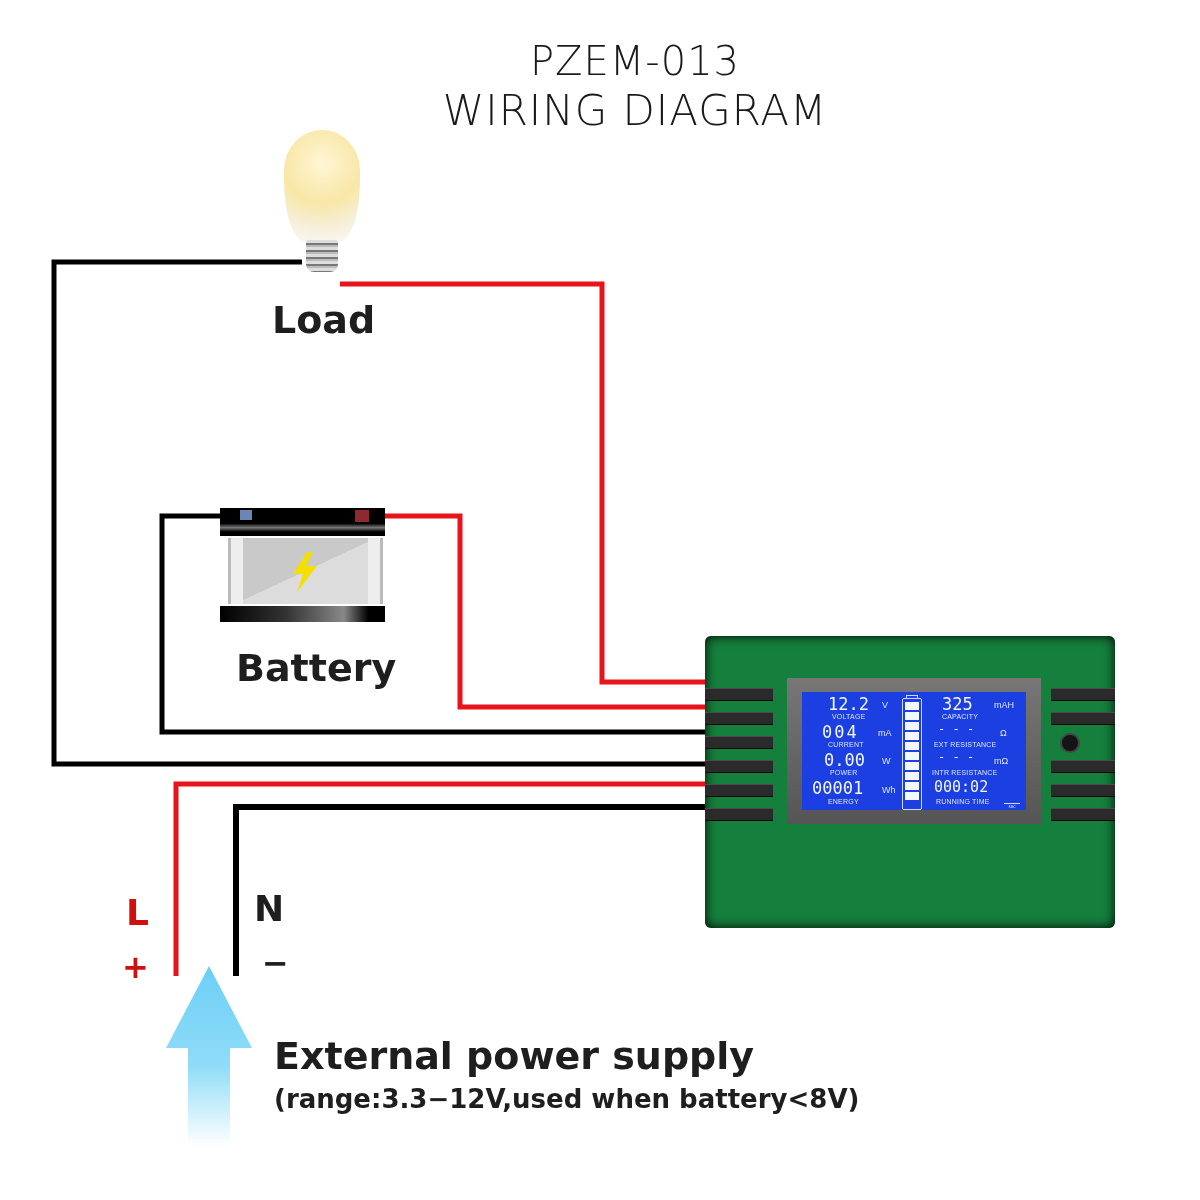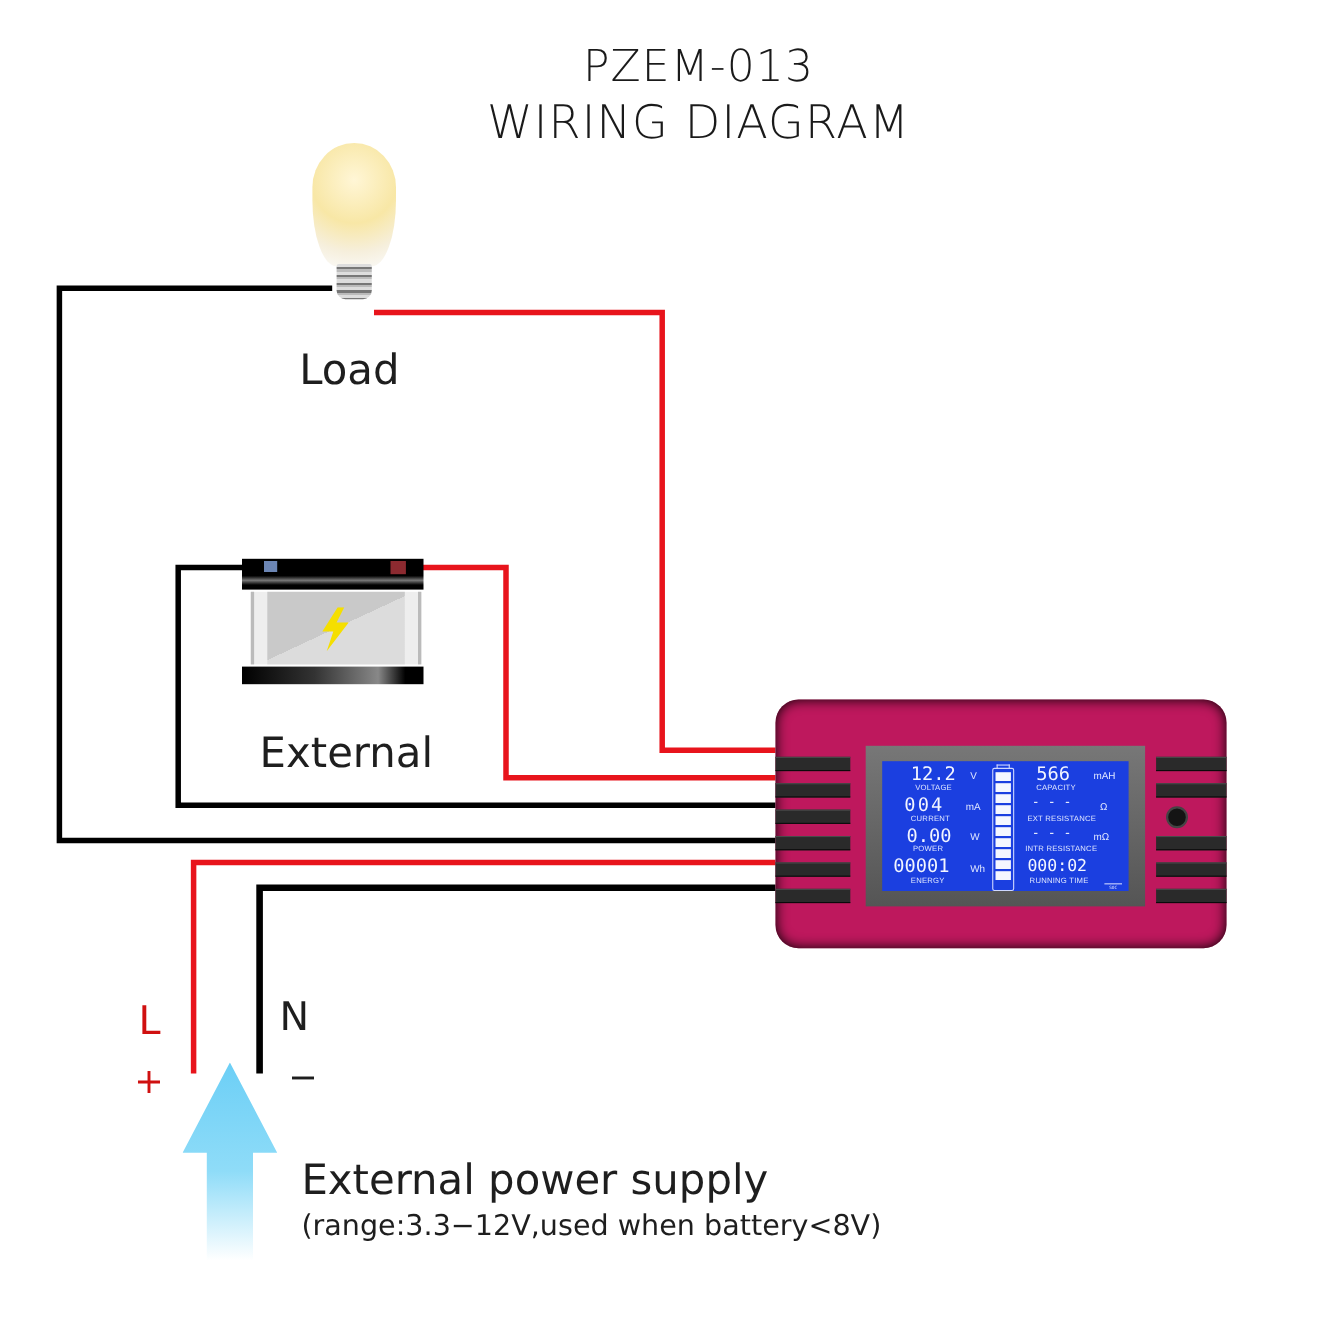--- a/index.html
+++ b/index.html
@@ -1,32 +1,32 @@
 <!DOCTYPE html>
 <html><head>
 <meta charset="utf-8">
 <style>
   html, body { margin:0; padding:0; background:#ffffff; }
   body { width:1200px; height:1200px; position:relative; overflow:hidden; font-family:"DejaVu Sans", sans-serif; }
   .title { position:absolute; left:0; width:1270px; text-align:center; color:#1a1a1a; font-family:"DejaVu Sans", sans-serif; font-weight:200; letter-spacing:1px; }
   #t1 { top:38px; font-size:40px; }
   #t2 { top:86px; font-size:42px; }
-  .label { position:absolute; color:#1e1e1e; font-family:"DejaVu Sans", sans-serif; font-weight:400;margin-top:16px; }
+  .label { position:absolute; color:#1e1e1e; font-family:"DejaVu Sans", sans-serif; font-weight:700; }
   #load-label { left:272px; top:298px; font-size:38px; }
   #battery-label { left:236px; top:646px; font-size:38px; }
   #l-label { left:126px; top:892px; font-size:36px; color:#d01010; }
   #plus-label { left:122px; top:948px; font-size:32px; color:#d01010; }
   #n-label { left:254px; top:888px; font-size:36px; }
   #minus-label { left:262px; top:944px; font-size:32px; }
   #ext1 { left:274px; top:1034px; font-size:38px; }
   #ext2 { left:274px; top:1084px; font-size:26px; }
   svg.wires { position:absolute; left:0; top:0; }
 
   
-  #meter { position:absolute; left:705px; top:636px; width:410px; height:226px; background:#be185d; border-radius:21px; box-shadow: inset 0 0 12px #000; }
+  #meter { position:absolute; left:705px; top:636px; width:410px; height:292px; background:#15803d; border-radius:6px; box-shadow: inset 0 0 12px #000; }
   .vent { position:absolute; height:11px; background:#2a2a2a; border-top:1px solid #4a4a4a; border-bottom:1px solid #0a0a0a; }
   #bezel-inner { position:absolute; left:82px; top:42px; width:254px; height:146px; background:linear-gradient(180deg,#777 0%,#555 100%); }
   #lcd { position:absolute; left:97px; top:56px; width:224px; height:118px; background:#1b3fe0; color:#e8eeff; font-family:"DejaVu Sans Mono", monospace; }
   .lcd-val { position:absolute; font-family:"DejaVu Sans Mono", monospace; color:#f2f5ff; }
   .lcd-cap { position:absolute; font-size:7px; color:#dfe6ff; font-family:"Liberation Sans", sans-serif; letter-spacing:0.2px; }
   .lcd-unit { position:absolute; font-size:9px; color:#dfe6ff; font-family:"Liberation Sans", sans-serif; }
   #soc { position:absolute; left:100px; top:6px; width:18px; height:110px; border:1px solid #cfd8ff; border-radius:2px; }
   .soc-seg { position:absolute; left:2px; width:14px; height:8px; background:#f5f7ff; }
   #soc-cap { position:absolute; left:104px; top:3px; width:10px; height:3px; border:1px solid #cfd8ff; border-bottom:none; }
   #soc-label { position:absolute; left:101px; bottom:0px; width:16px; text-align:center; font-size:4px; color:#dfe6ff; border-top:1px solid #cfd8ff; }
@@ -81,21 +81,21 @@
   <div id="term-neg"></div>
   <div id="term-pos"></div>
   <div id="bat-body">
     <div id="bat-face"></div>
     <svg style="position:absolute;left:58px;top:14px" width="32" height="40">
       <polygon points="18,0 4,22 14,22 8,40 28,14 17,14 24,0" fill="#f5df00"></polygon>
     </svg>
   </div>
   <div id="bat-bottom"></div>
 </div>
-<div class="label" id="battery-label">External</div>
+<div class="label" id="battery-label">Battery</div>
 
 <div id="meter">
   <div class="vent" style="left:0;top:52px;width:68px"></div>
   <div class="vent" style="left:0;top:76px;width:68px"></div>
   <div class="vent" style="left:0;top:100px;width:68px"></div>
   <div class="vent" style="left:0;top:124px;width:68px"></div>
   <div class="vent" style="left:0;top:148px;width:68px"></div>
   <div class="vent" style="left:0;top:172px;width:68px"></div>
   <div class="vent" style="left:346px;top:52px;width:64px"></div>
   <div class="vent" style="left:346px;top:76px;width:64px"></div>
@@ -131,21 +131,21 @@
           <div class="soc-seg" style="top: 43px;"></div>
           <div class="soc-seg" style="top: 53px;"></div>
           <div class="soc-seg" style="top: 63px;"></div>
           <div class="soc-seg" style="top: 73px;"></div>
           <div class="soc-seg" style="top: 83px;"></div>
           <div class="soc-seg" style="top: 93px;"></div>
         </div>
       <div id="soc-label">SOC</div>
     </div>
 
-    <div class="lcd-val" style="left:140px;top:2px;font-size:17px">566</div>
+    <div class="lcd-val" style="left:140px;top:2px;font-size:17px">325</div>
     <div class="lcd-unit" style="left:192px;top:8px">mAH</div>
     <div class="lcd-cap" style="left:140px;top:21px">CAPACITY</div>
 
     <div class="lcd-val" style="left:136px;top:30px;font-size:12px">- - -</div>
     <div class="lcd-unit" style="left:198px;top:36px">Ω</div>
     <div class="lcd-cap" style="left:132px;top:49px">EXT RESISTANCE</div>
 
     <div class="lcd-val" style="left:136px;top:58px;font-size:12px">- - -</div>
     <div class="lcd-unit" style="left:192px;top:64px">mΩ</div>
     <div class="lcd-cap" style="left:130px;top:77px">INTR RESISTANCE</div>

